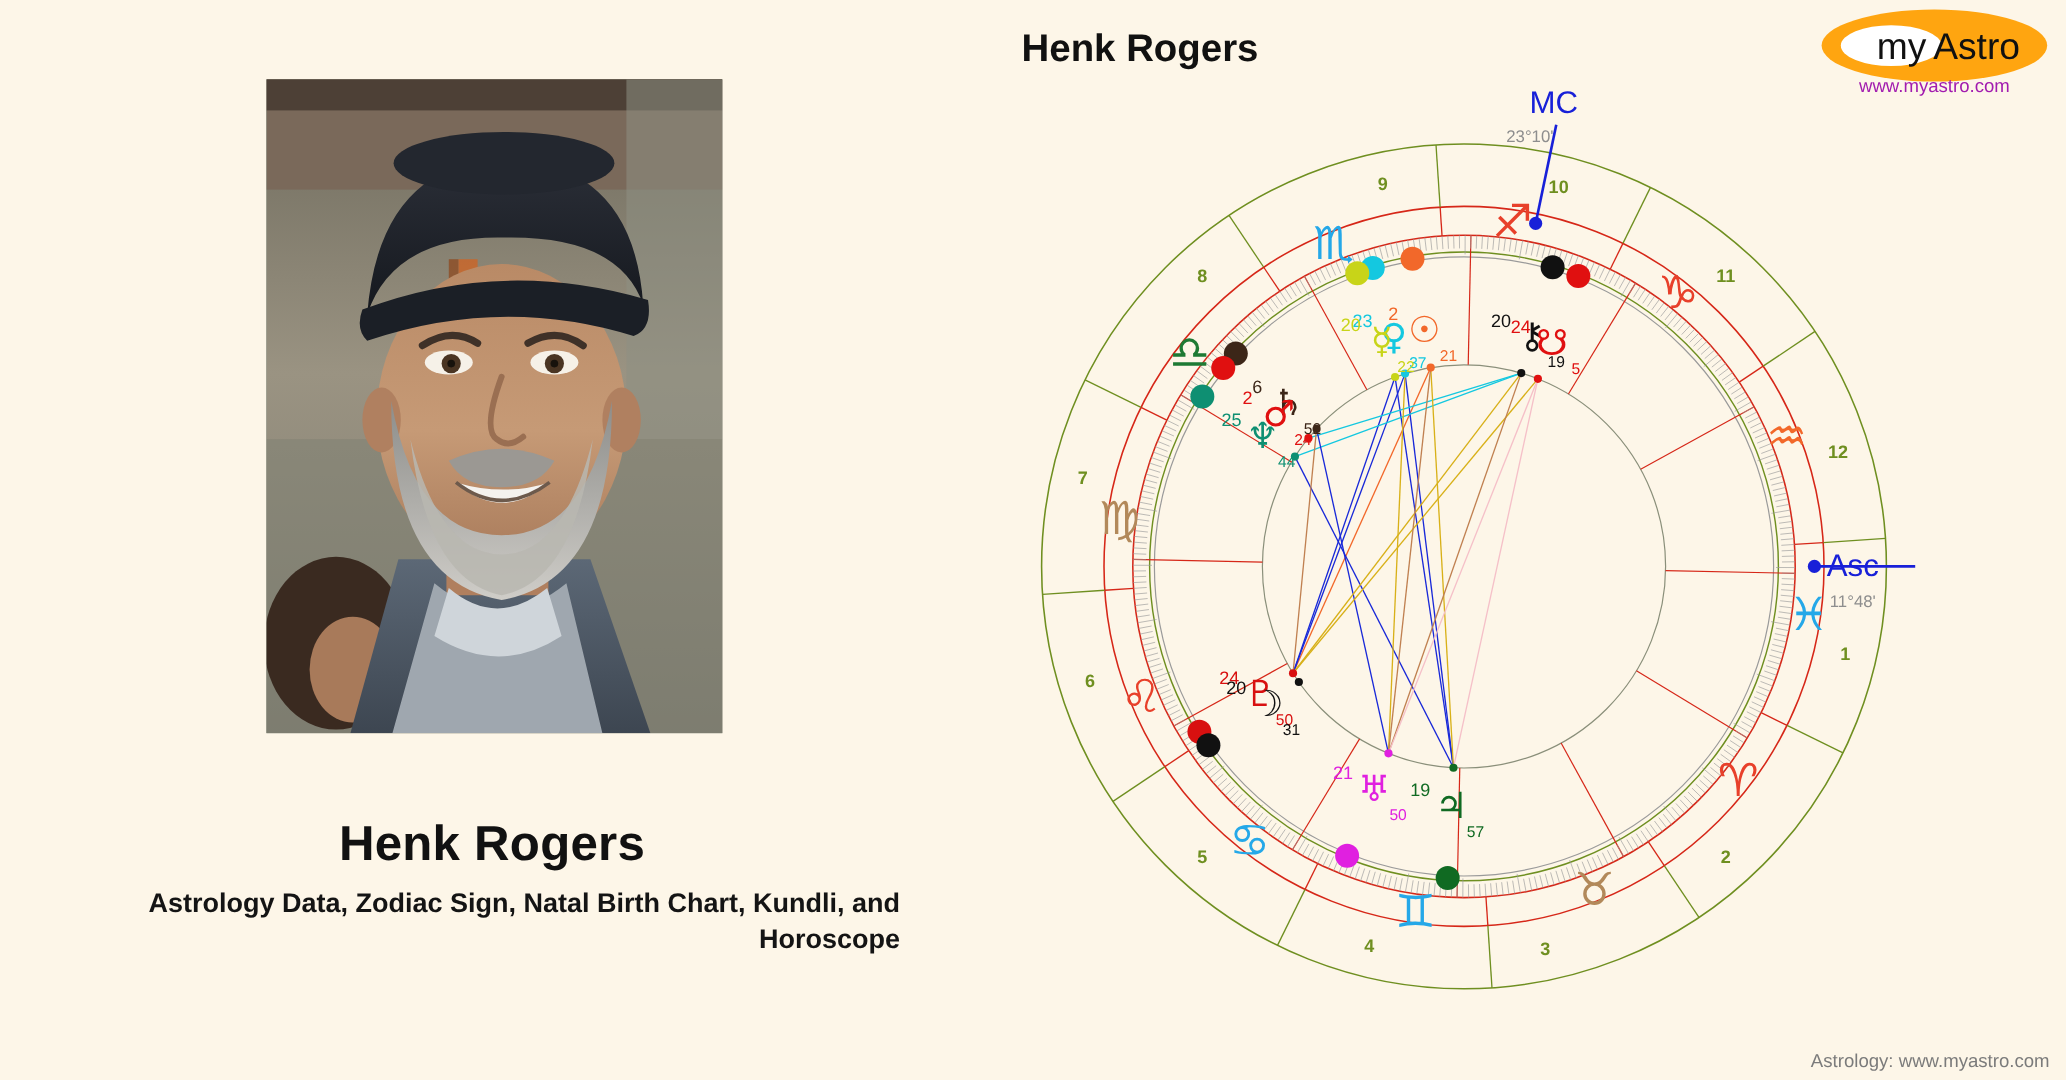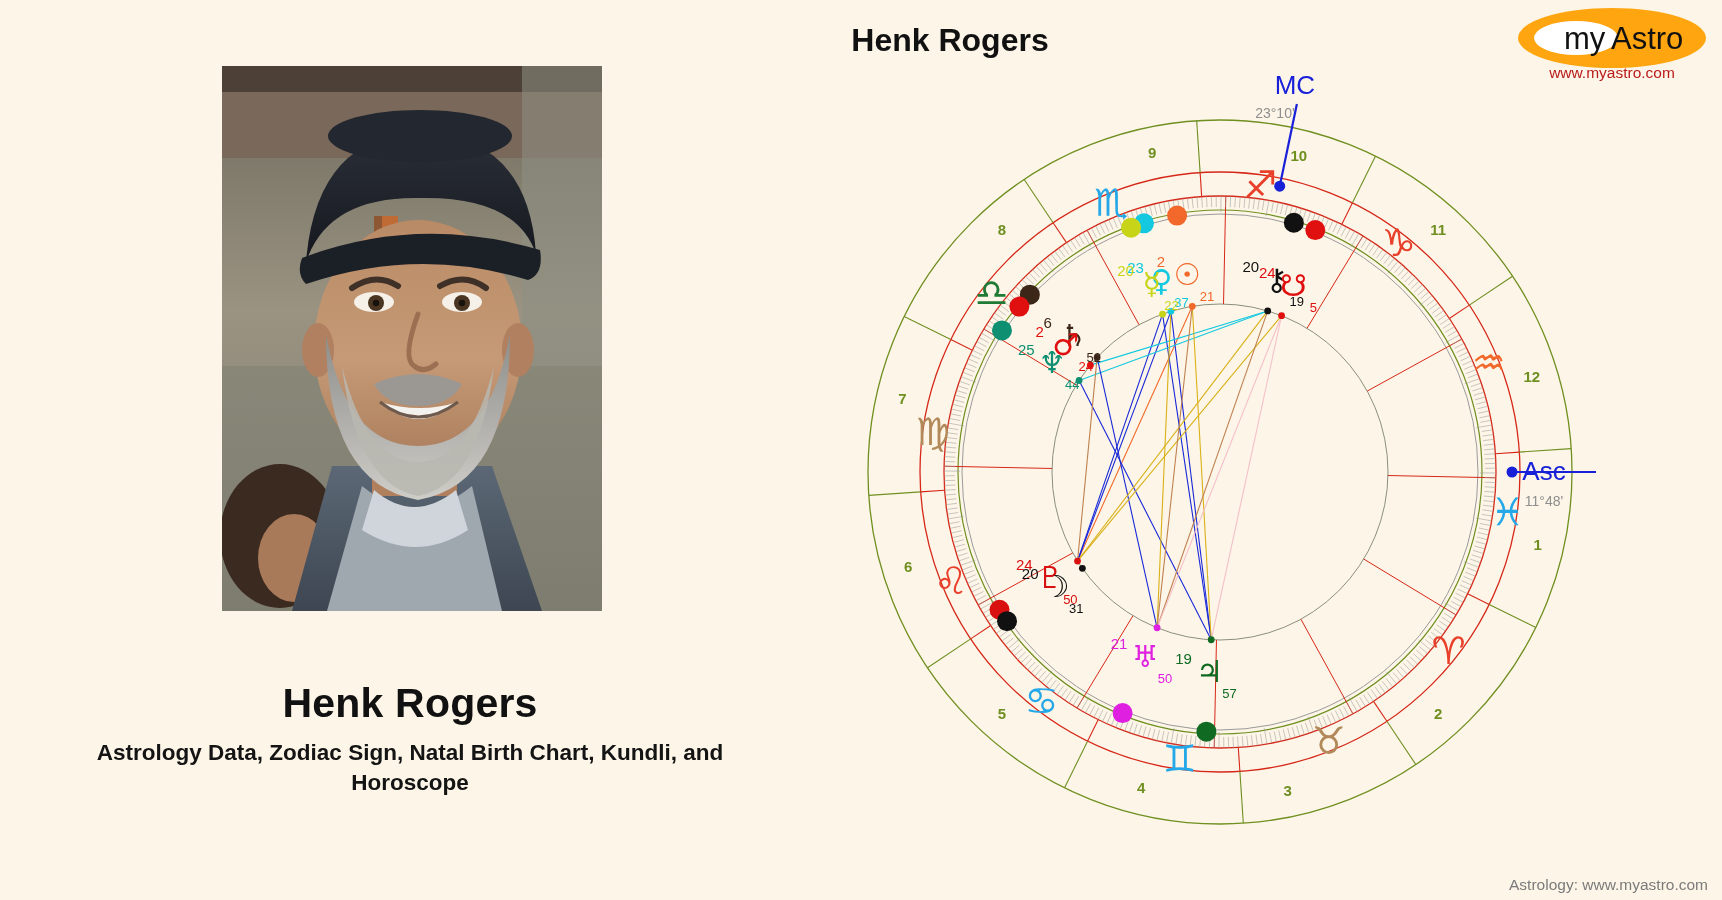--- a/index.html
+++ b/index.html
@@ -51,21 +51,21 @@
     font-size: 41px;
     font-weight: bold;
     color: #111;
     letter-spacing: 0.2px;
   }
   .subject-caption {
     position: absolute;
     left: 0;
     top: 738px;
     width: 820px;
-    text-align: center;
+    text-align: right;
     font-size: 22.5px;
     font-weight: bold;
     color: #141414;
     line-height: 1.33;
     padding: 0 70px;
     box-sizing: border-box;
   }
 
   
   #page-title {
@@ -87,21 +87,21 @@
     width: 196px;
     height: 86px;
   }
   #brand-url {
     position: absolute;
     right: 12px;
     top: 64px;
     width: 196px;
     text-align: center;
     font-size: 15.5px;
-    color: #b91c1c;
+    color: #a21caf;
   }
 
   
   #copyright {
     position: absolute;
     right: 14px;
     bottom: 6px;
     font-size: 15.5px;
     color: #7b7b7b;
   }

